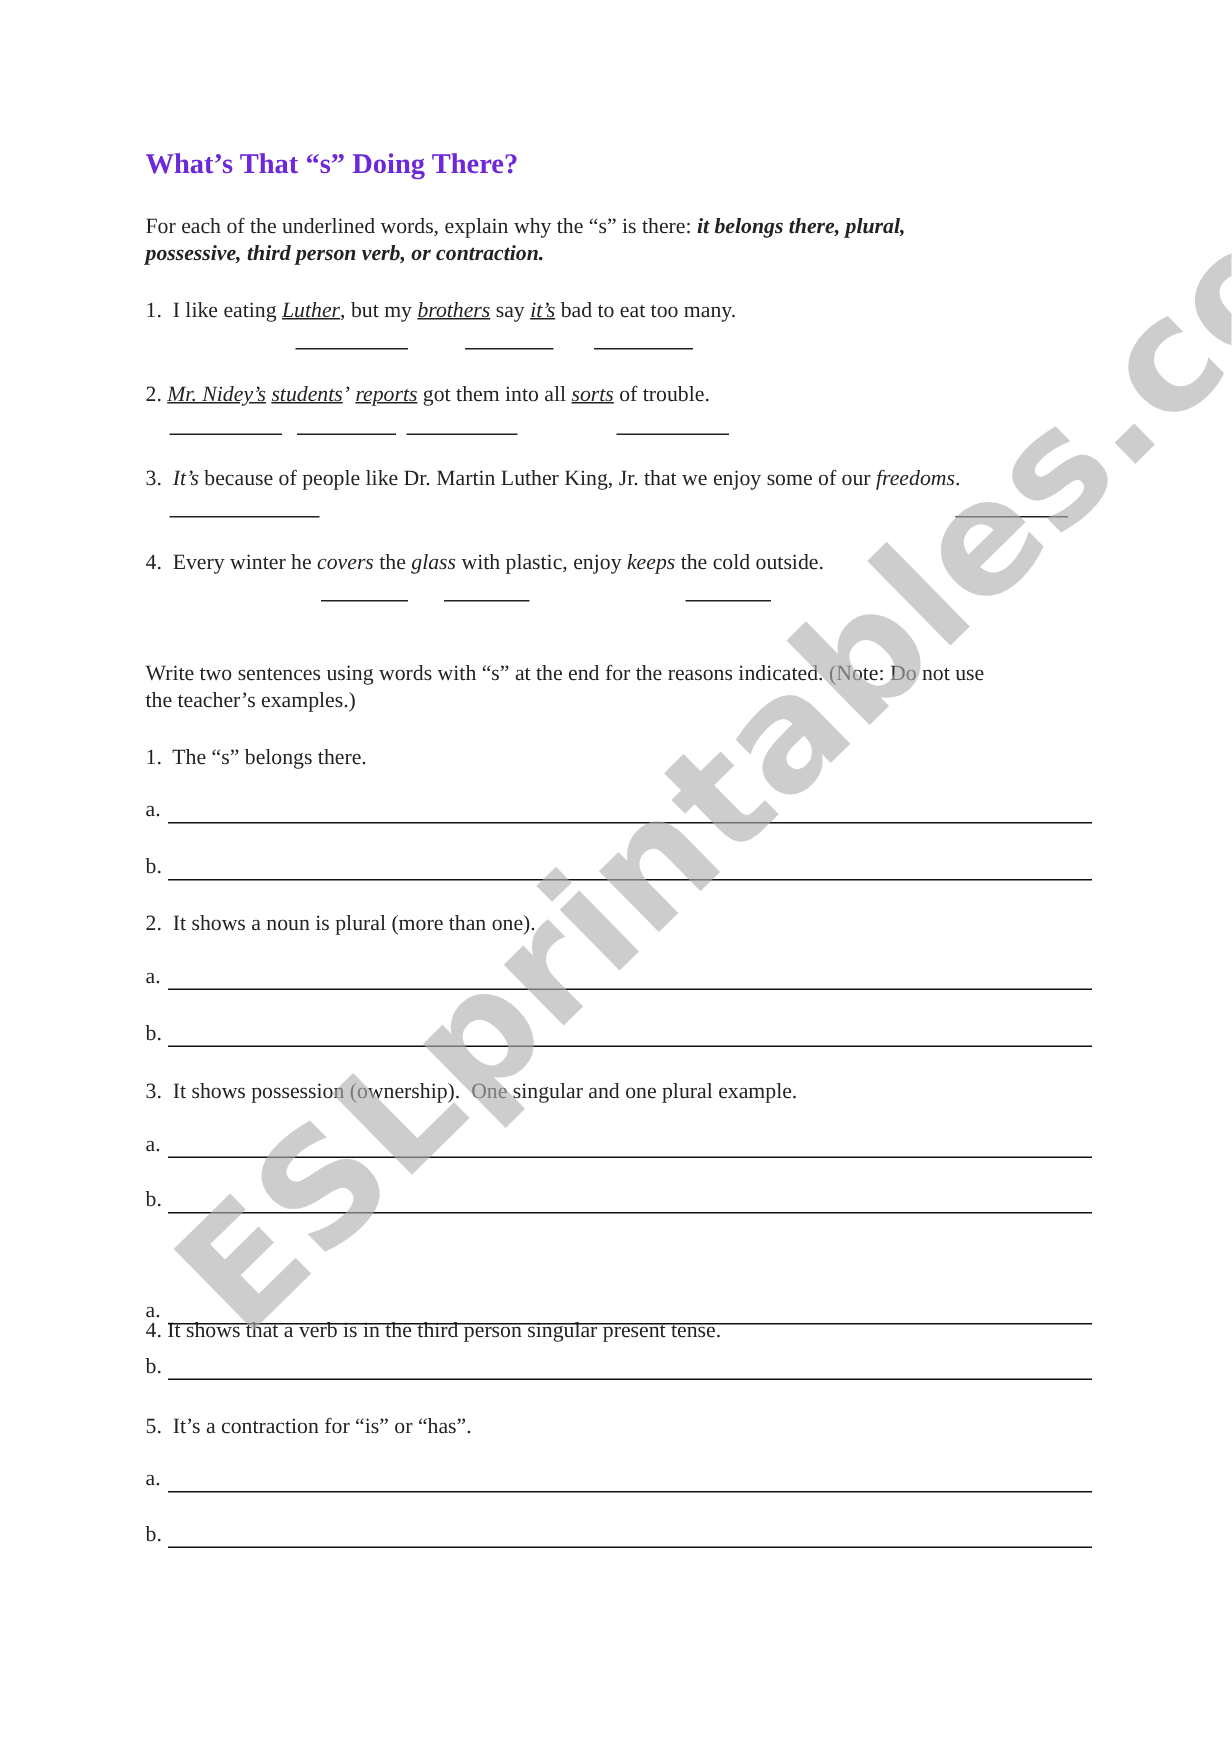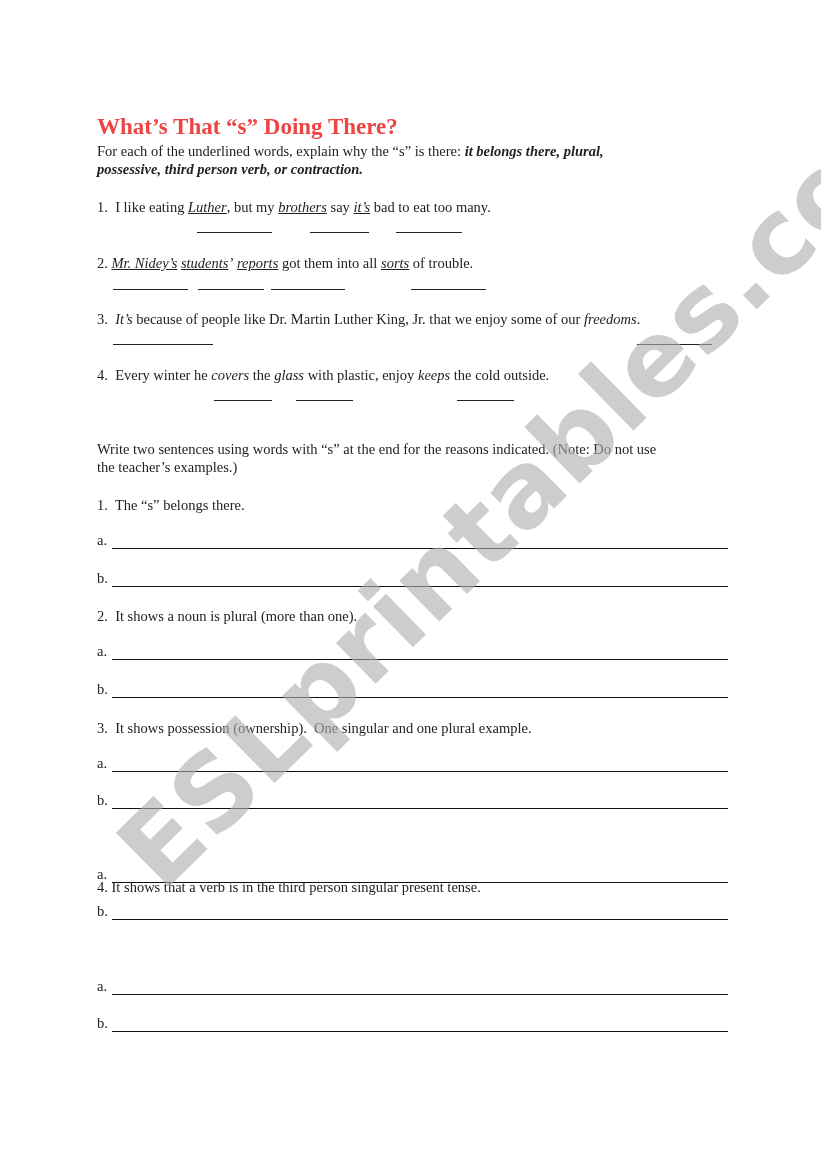--- a/index.html
+++ b/index.html
@@ -1,20 +1,20 @@
 <!DOCTYPE html>
 <html><head>
 <meta charset="utf-8">
 <style>
   html, body { margin: 0; padding: 0; background: #ffffff; }
   body { width: 821px; height: 1169px; position: relative; overflow: hidden;
          font-family: "Liberation Serif", "DejaVu Serif", serif; color: #1a1a1a; }
   .page { position: absolute; left: 0; top: 0; width: 821px; height: 1169px; }
   .abs { position: absolute; white-space: nowrap; }
-  .title { left: 97px; top: 114px; font-size: 23px; font-weight: bold; color: #ef4444; }
+  .title { left: 97px; top: 99px; font-size: 19px; font-weight: bold; color: #6d28d9; }
   .para { font-size: 14.5px; line-height: 20px; color: #222; }
   .bi { font-weight: bold; font-style: italic; }
   .u { text-decoration: underline; font-style: italic; }
   .it { font-style: italic; }
   .blank { position: absolute; height: 0; border-top: 1px solid #222; }
   .wline { position: absolute; left: 112px; width: 616px; height: 0; border-top: 1.5px solid #111; }
   .letter { position: absolute; left: 97px; font-size: 14.5px; color: #222; }
   .watermark { position: absolute; left: 18px; top: 516px; width: 830px;
                transform: rotate(-44.5deg); transform-origin: center center;
                font-family: "DejaVu Sans", "Liberation Sans", sans-serif;
@@ -97,19 +97,23 @@
 
   <div class="abs para" style="left:97px; top:853px;margin-top:24px;">
     <span>4.</span>
     <span>It shows that a verb is in the third person singular present tense.</span>
   </div>
   <div class="letter" style="top:866px;">a.</div>
   <div class="wline" style="top:882px;"></div>
   <div class="letter" style="top:903px;">b.</div>
   <div class="wline" style="top:919px;"></div>
 
+  <div class="abs para" style="left:97px; top:941px;">
+    <span>5.</span>&nbsp;
+    <span>It’s a contraction for “is” or “has”.</span>
+  </div>
   <div class="letter" style="top:978px;">a.</div>
   <div class="wline" style="top:994px;"></div>
   <div class="letter" style="top:1015px;">b.</div>
   <div class="wline" style="top:1031px;"></div>
 
   <div class="watermark">ESLprintables.com</div>
 </div>
 
 </body></html>

